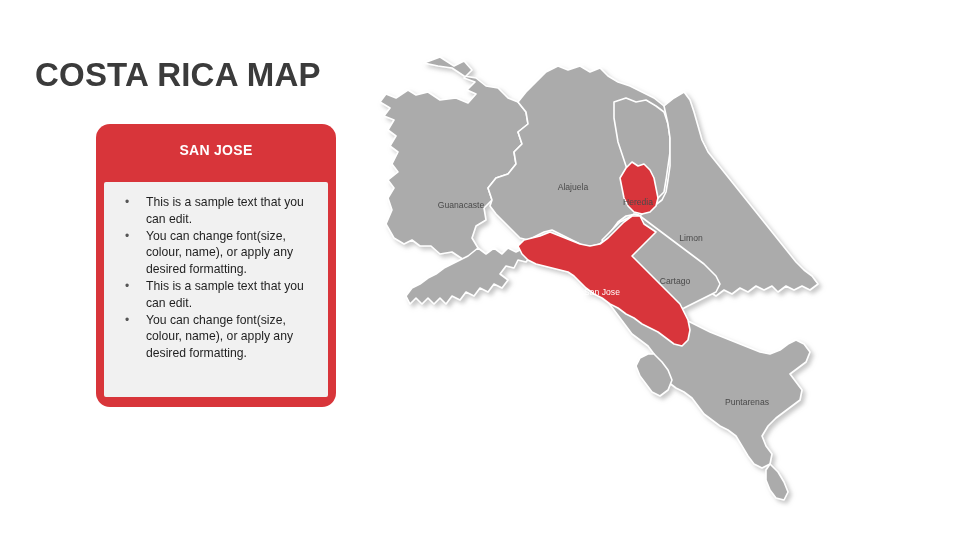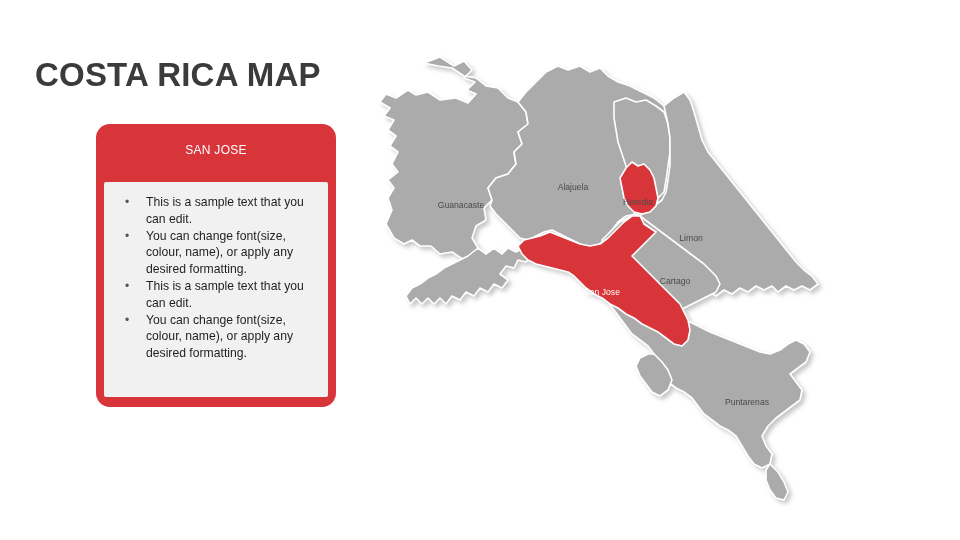--- a/index.html
+++ b/index.html
@@ -40,22 +40,22 @@
     box-sizing: border-box;
   }
   #card-header {
     height: 51px;
     display: flex;
     align-items: center;
     justify-content: center;
   }
   #card-header-title {
     color: #ffffff;
-    font-size: 12px;
-    font-weight: normal;
+    font-size: 14px;
+    font-weight: bold;
     letter-spacing: 0.3px;
   }
   #card-body {
     position: absolute;
     left: 8px;
     top: 58px;
     right: 8px;
     bottom: 10px;
     background: #f1f1f1;
     border-radius: 2px;

